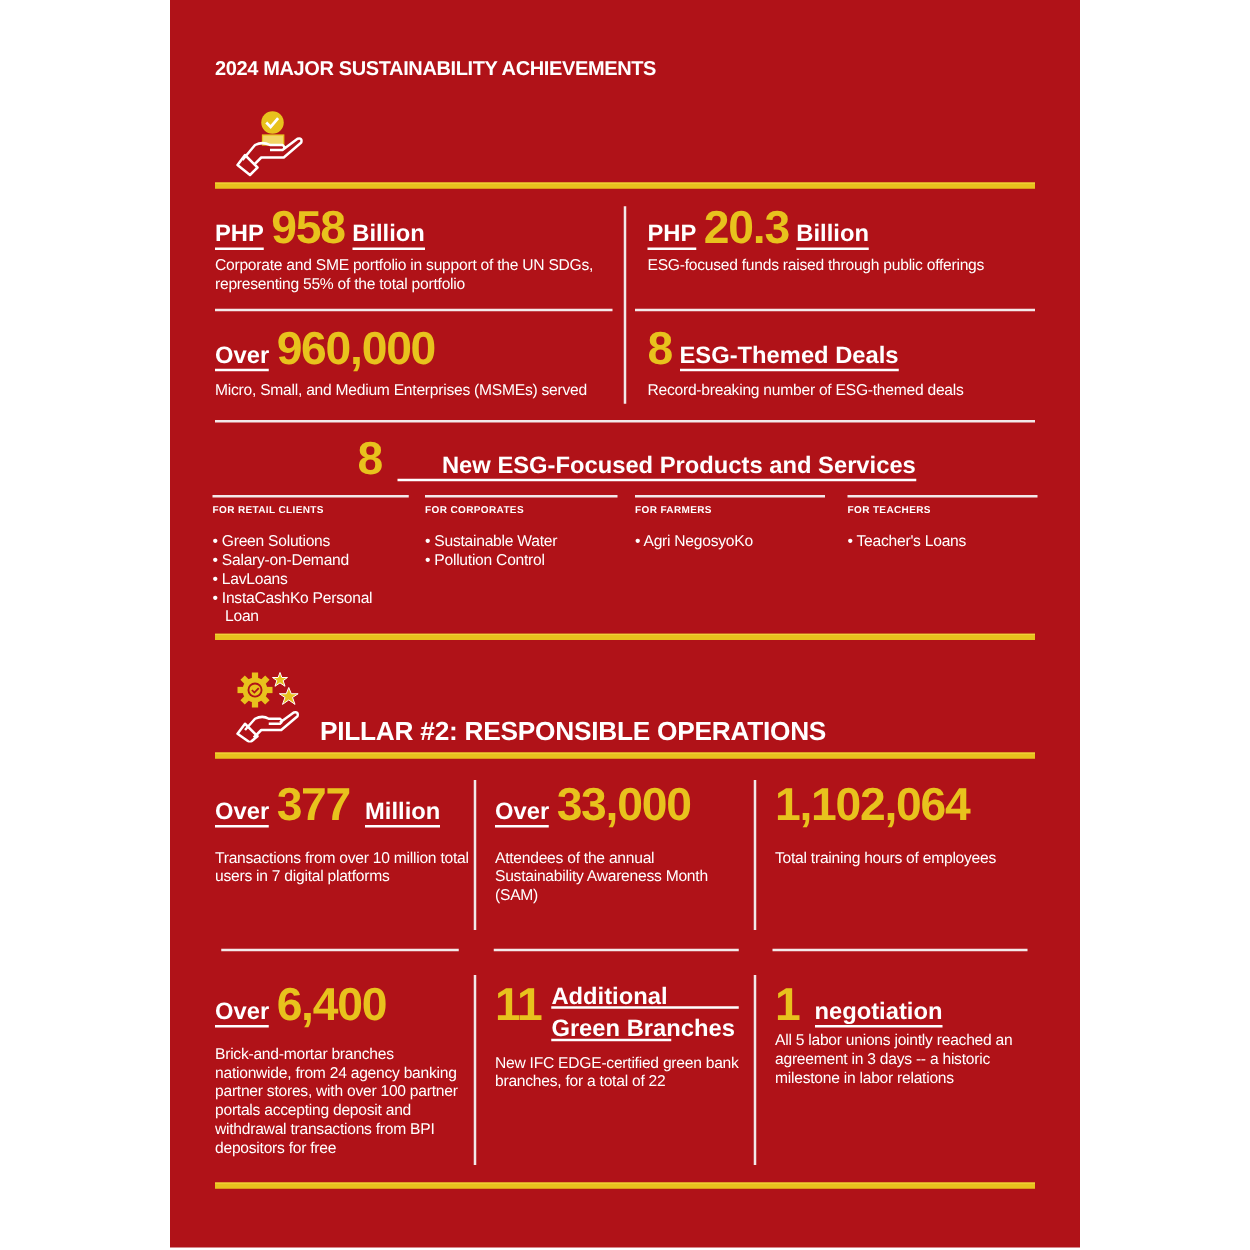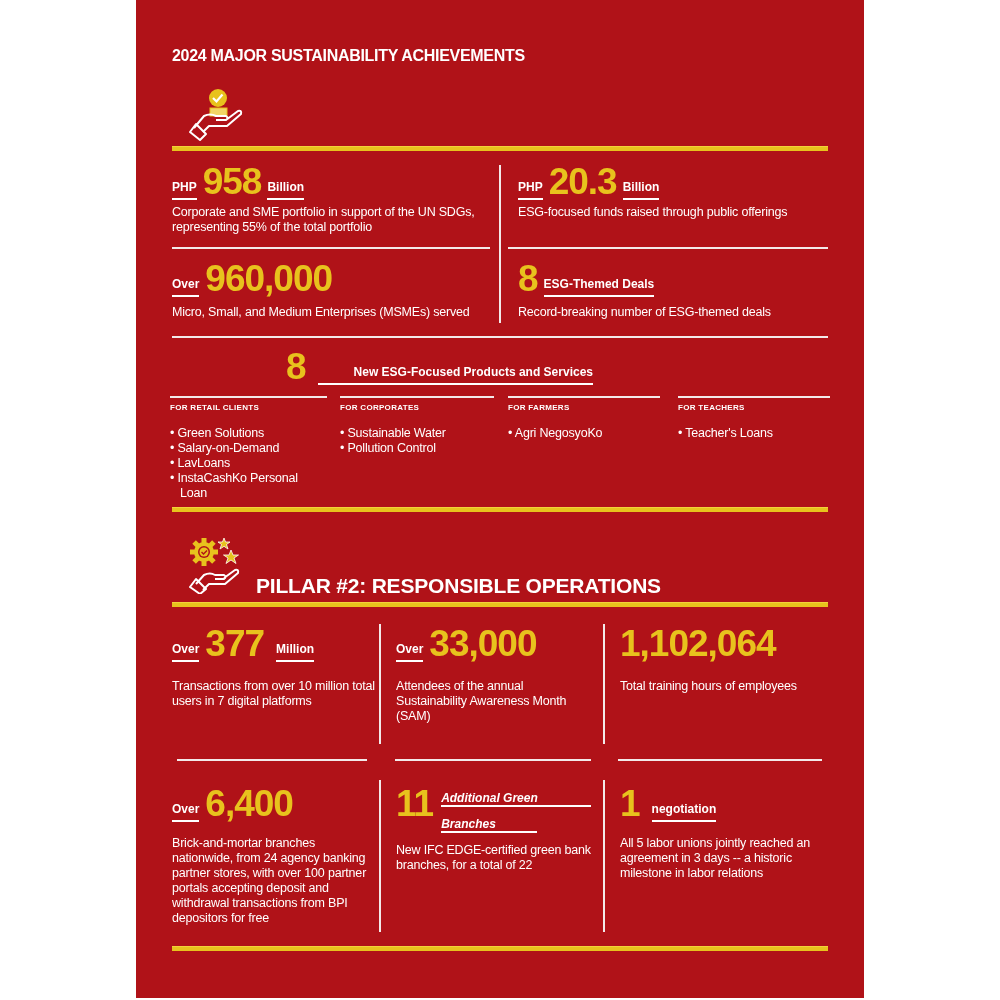--- a/index.html
+++ b/index.html
@@ -15,21 +15,21 @@
   .main-title {
     left: 36px; top: 47px; font-size: 16px; font-weight: bold; letter-spacing: -0.3px; white-space: nowrap;
   }
   .pillar-title {
     font-size: 21px; font-weight: bold; letter-spacing: -0.2px; white-space: nowrap;
   }
   .yellow-bar { height: 4px; background: #e8c21d; border-top: 1px solid #f2d23a; }
   .white-line { height: 2px; background: #f3e9e9; }
   .vline { width: 2px; background: #f3e9e9; }
   .unit {
-    font-size: 12px; font-weight: bold; border-bottom: 2px solid #ffffff; padding-bottom: 1px; line-height: 19px; display: inline-block;
+    font-size: 19px; font-weight: bold; border-bottom: 2px solid #ffffff; padding-bottom: 1px; line-height: 19px; display: inline-block;
   }
   .big {
     color: #e8c21d; font-weight: bold; font-size: 37px; line-height: 37px; letter-spacing: -1px; display: inline-block;
   }
   .stat-head { white-space: nowrap; display: flex; align-items: flex-end; gap: 6px; }
   .desc { font-size: 12.5px; line-height: 15px; letter-spacing: -0.2px; }
   .cat-label { font-size: 8px; font-weight: bold; letter-spacing: 0.3px; }
   .list { margin: 0; padding: 0; list-style: none; font-size: 12.5px; line-height: 15px; letter-spacing: -0.2px; }
   .list li { padding-left: 10px; text-indent: -10px; }
   .list li::before { content: "• "; }
@@ -196,28 +196,28 @@
       <span class="unit">Over</span>
       <span class="big">6,400</span>
     </div>
     <div class="desc" style="margin-top:14px;">Brick-and-mortar branches nationwide, from 24 agency banking partner stores, with over 100 partner portals accepting deposit and withdrawal transactions from BPI depositors for free</div>
   </div>
   <div class="abs vline" style="left:243px; top:780px; height:152px;"></div>
 
   <div class="abs" style="left:260px; top:785px; width:200px;">
     <div style="display:flex; align-items:flex-start; gap:8px;">
       <span class="big">11</span>
-      <span class="unit" style="width:150px; border-bottom:none; line-height:26px; background:linear-gradient(#fff,#fff) 0 20px/100% 2px no-repeat, linear-gradient(#fff,#fff) 0 46px/64% 2px no-repeat;font-style:italic;">Additional Green Branches</span>
+      <span class="unit" style="width:150px; border-bottom:none; line-height:26px; background:linear-gradient(#fff,#fff) 0 20px/100% 2px no-repeat, linear-gradient(#fff,#fff) 0 46px/64% 2px no-repeat;">Additional Green Branches</span>
     </div>
     <div class="desc" style="margin-top:5px;">New IFC EDGE-certified green bank branches, for a total of 22</div>
   </div>
   <div class="abs vline" style="left:467px; top:780px; height:152px;"></div>
 
   <div class="abs" style="left:484px; top:785px; width:210px;">
     <div class="stat-head">
       <span class="big">1</span>
       <span class="unit" style="margin-left:6px;">negotiation</span>
     </div>
-    <div class="desc" style="margin-top:14px;">All 5 labor unions jointly reached an agreement in 3 days -- a historic milestone in labor relations</div>
+    <div class="desc" style="margin-top:3px;">All 5 labor unions jointly reached an agreement in 3 days -- a historic milestone in labor relations</div>
   </div>
 
   <div class="abs yellow-bar" style="left:36px; top:946px; width:656px;"></div>
 </div>
 
 </body></html>

